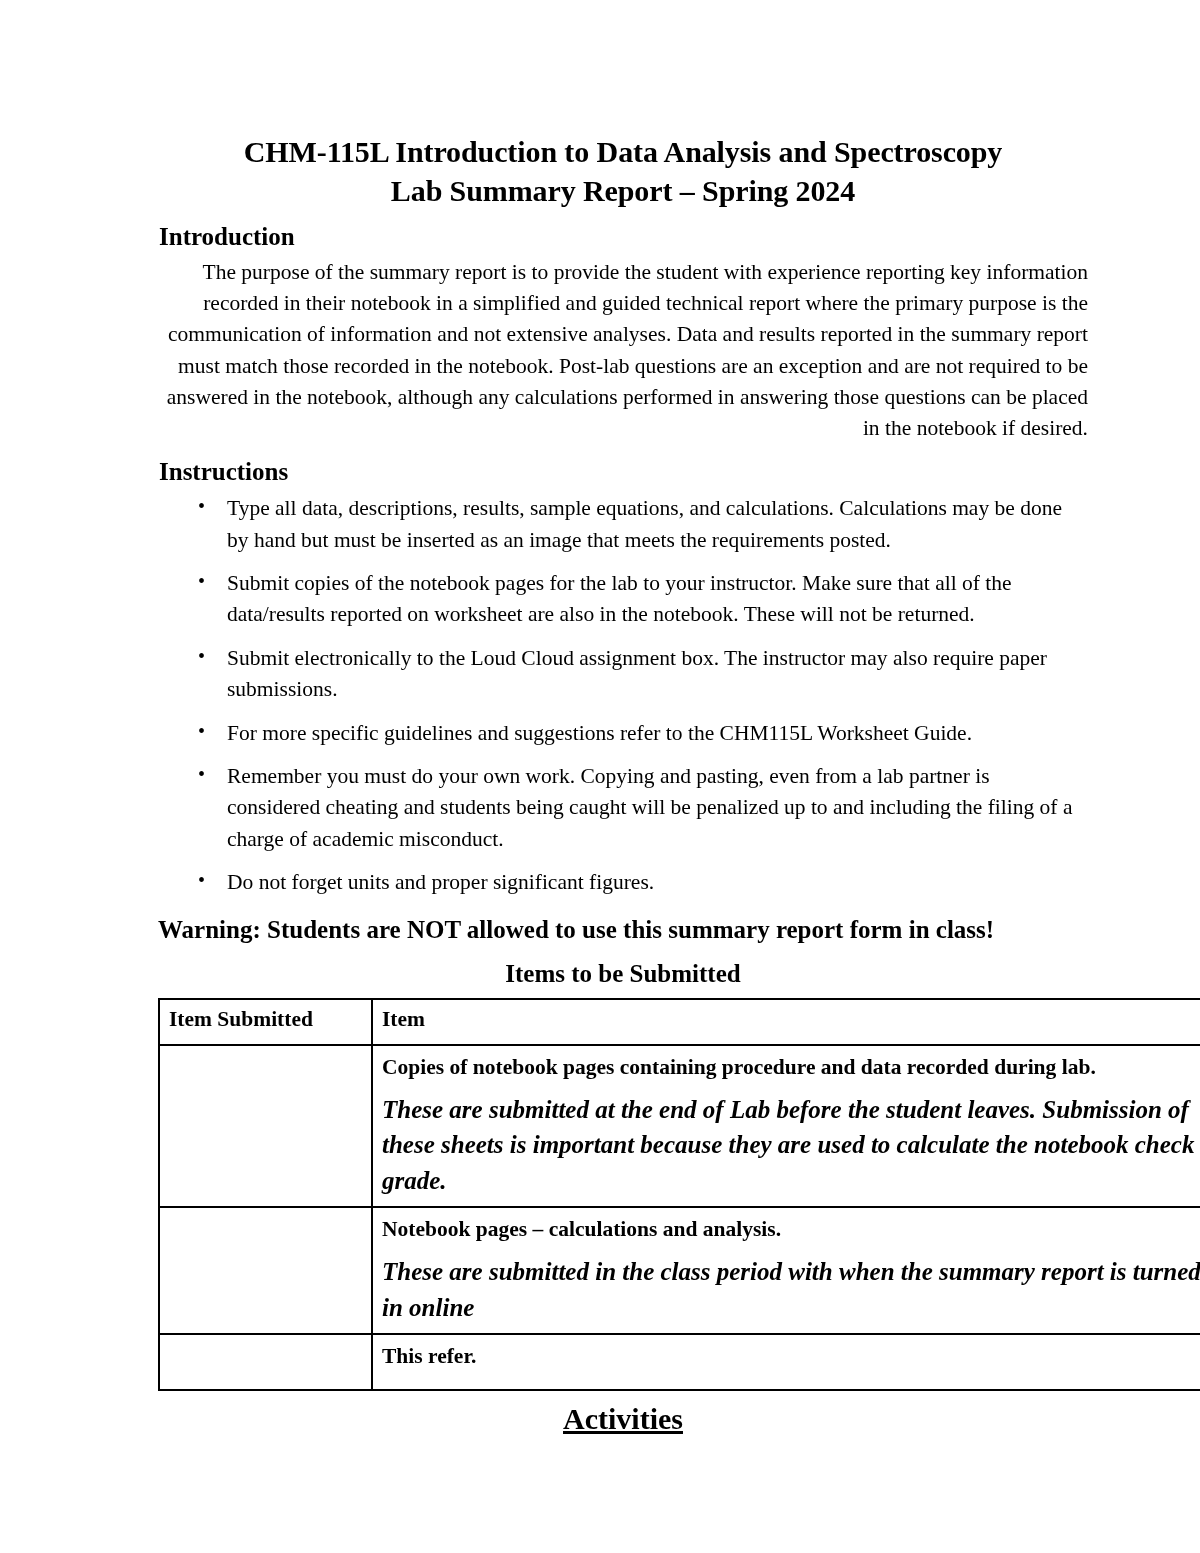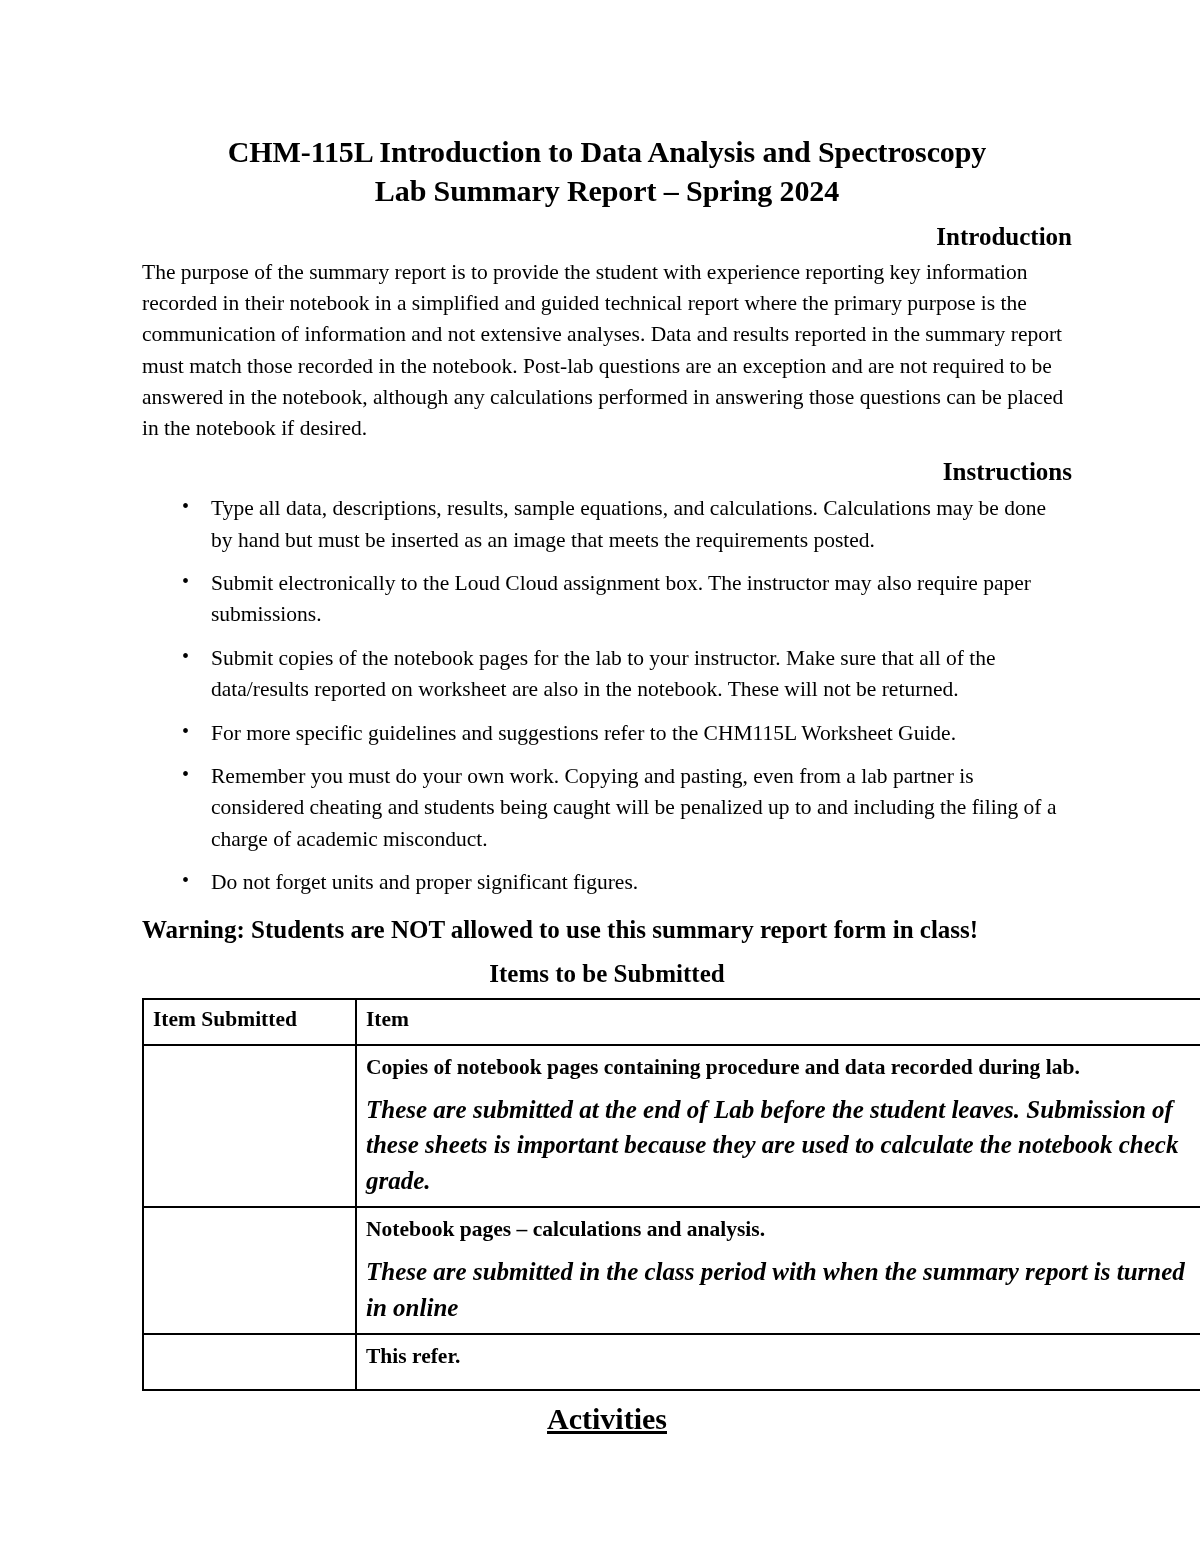--- a/index.html
+++ b/index.html
@@ -16,21 +16,21 @@
   }
   .page {
     position: relative;
     width: 1200px;
     height: 1553px;
     box-sizing: border-box;
     padding: 0;
   }
   .content {
     position: absolute;
-    left: 142px;
+    left: 158px;
     top: 132px;
     width: 930px;
   }
 
   
   .doc-title {
     text-align: center;
     font-weight: bold;
     font-size: 30px;
     line-height: 1.30;
@@ -40,21 +40,20 @@
   .doc-title .line {
     display: block;
   }
 
   
   .section-heading {
     font-weight: bold;
     font-size: 25px;
     line-height: 1.22;
     margin: 12px 0 4px 1px;
-    text-align: right;
   }
   .warning-heading {
     font-weight: bold;
     font-size: 25px;
     line-height: 1.28;
     margin: 16px 0 6px 0;
   }
   .centered-heading {
     font-weight: bold;
     font-size: 25px;
@@ -69,21 +68,21 @@
     text-align: center;
     margin: 10px 0 0 0;
     text-decoration: underline;
   }
 
   
   .body-par {
     font-size: 21.5px;
     line-height: 1.46;
     margin: 0 0 4px 0;
-    text-align: left;
+    text-align: right;
   }
 
   
   ul.bullets {
     list-style: none;
     margin: 6px 0 0 0;
     padding: 0;
   }
   ul.bullets > li {
     position: relative;
@@ -156,22 +155,22 @@
       <span class="line">CHM-115L Introduction to Data Analysis and Spectroscopy</span>
       <span class="line">Lab Summary Report – Spring 2024</span>
     </h1>
 
     <h2 class="section-heading">Introduction</h2>
     <p class="body-par">The purpose of the summary report is to provide the student with experience reporting key information recorded in their notebook in a simplified and guided technical report where the primary purpose is the communication of information and not extensive analyses. Data and results reported in the summary report must match those recorded in the notebook. Post-lab questions are an exception and are not required to be answered in the notebook, although any calculations performed in answering those questions can be placed in the notebook if desired.</p>
 
     <h2 class="section-heading">Instructions</h2>
     <ul class="bullets">
       <li>Type all data, descriptions, results, sample equations, and calculations. Calculations may be done by hand but must be inserted as an image that meets the requirements posted.</li>
+      <li>Submit copies of the notebook pages for the lab to your instructor. Make sure that all of the data/results reported on worksheet are also in the notebook. These will not be returned.</li>
       <li>Submit electronically to the Loud Cloud assignment box. The instructor may also require paper submissions.</li>
-      <li>Submit copies of the notebook pages for the lab to your instructor. Make sure that all of the data/results reported on worksheet are also in the notebook. These will not be returned.</li>
       <li>For more specific guidelines and suggestions refer to the CHM115L Worksheet Guide.</li>
       <li>Remember you must do your own work. Copying and pasting, even from a lab partner is considered cheating and students being caught will be penalized up to and including the filing of a charge of academic misconduct.</li>
       <li>Do not forget units and proper significant figures.</li>
     </ul>
 
     <h2 class="warning-heading">Warning: Students are NOT allowed to use this summary report form in class!</h2>
 
     <h3 class="centered-heading">Items to be Submitted</h3>
 
     <table class="items-table">

